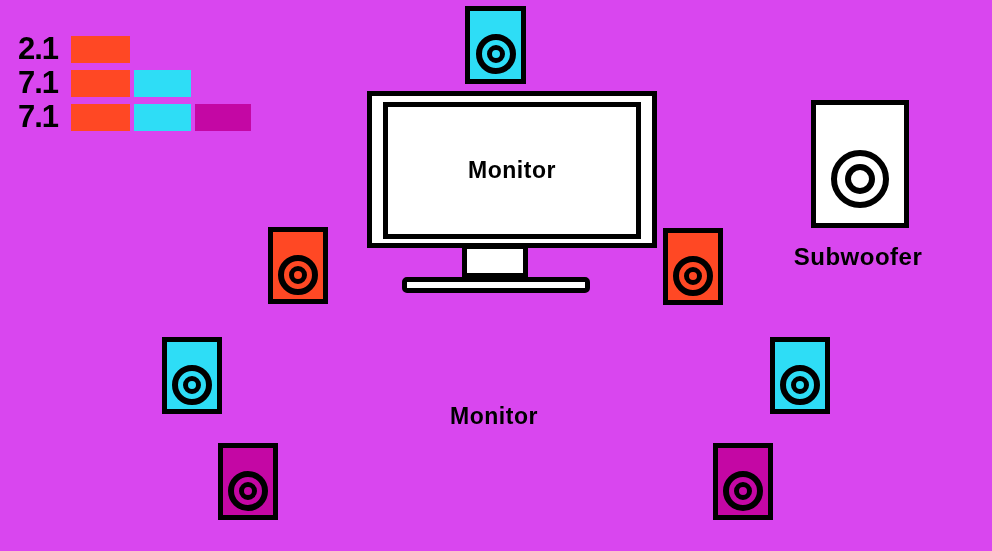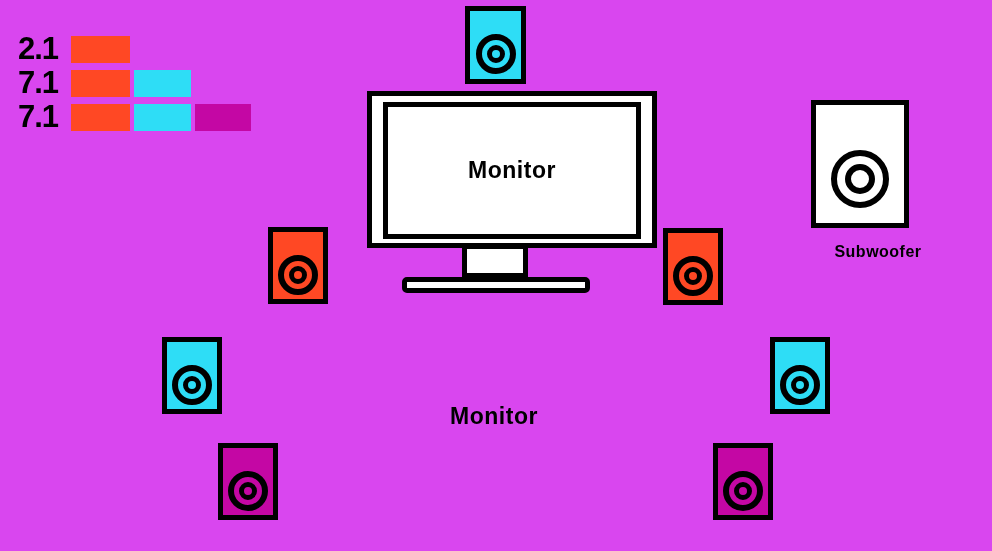--- a/index.html
+++ b/index.html
@@ -64,21 +64,21 @@
   }
   .sub-cone-inner {
     position:absolute; left:50%; top:50%; transform:translate(-50%,-50%);
     width:30px; height:30px; border:6px solid #000; border-radius:50%;
   }
 
   
   .label {
     position:absolute; text-align:center; font-weight:700; color:#000;
   }
-  .subwoofer-label { left:792px; top:243px; width:132px; font-size:16px; letter-spacing:0.5px;margin-left:20px; }
+  .subwoofer-label { left:792px; top:243px; width:132px; font-size:24px; letter-spacing:0.5px; }
   .listener-label  { left:429px; top:403px; width:130px; font-size:23px; letter-spacing:0.5px; }
 </style>
 </head>
 <body>
 
 <div class="canvas">
 
   <div class="legend">
     <div class="legend-row" style="top:0px">
       <span class="legend-label">2.1</span>

